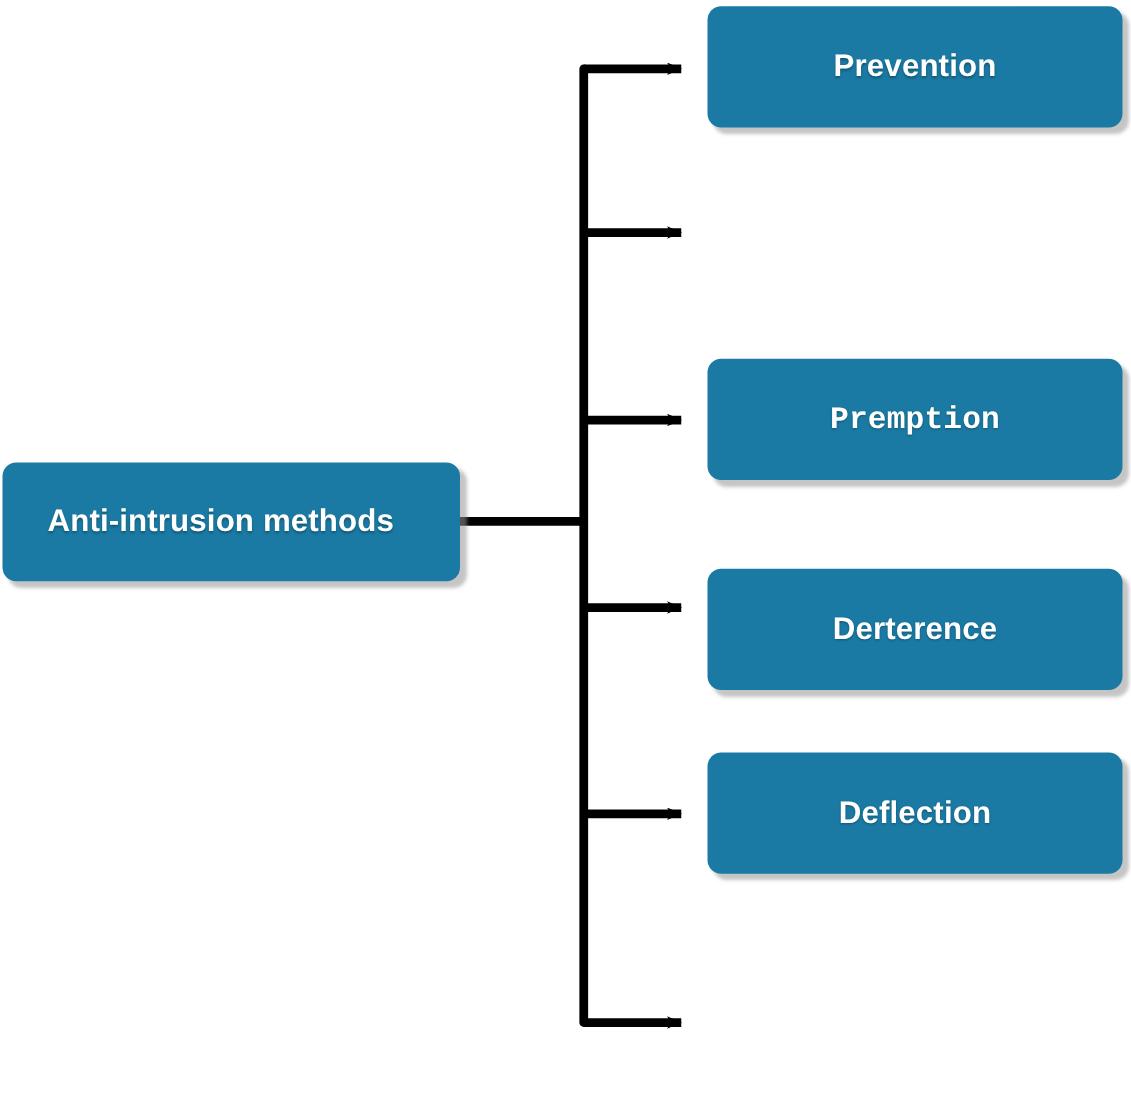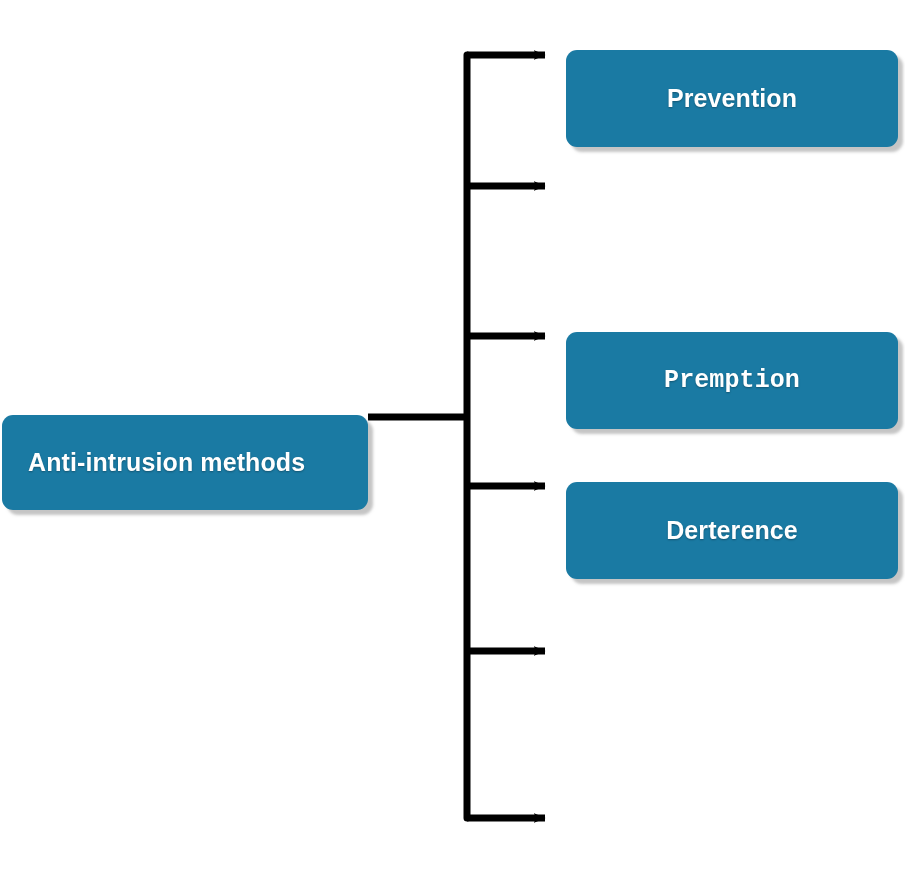--- a/index.html
+++ b/index.html
@@ -25,55 +25,54 @@
     pointer-events: none;
   }
   .node {
     position: absolute;
     box-sizing: border-box;
     background: #1A7AA3;
     border-radius: 11px;
     box-shadow: 5px 5px 3px rgba(150,150,150,0.55);
     display: flex;
     align-items: center;
-    margin-top: 45px;
   }
   .node-label {
     color: #ffffff;
     font-weight: bold;
     font-size: 25px;
     letter-spacing: 0.1px;
     text-shadow: 0 1px 2px rgba(0,0,0,0.30);
     white-space: nowrap;
   }
   
   .node-root {
     left: 2px;
     top: 370px;
     width: 366px;
     height: 95px;
   }
   .node-root .node-label {
-    padding-left: 26px;
+    padding-left: 36px;
     text-align: left;
   }
   
   .node-child {
     left: 566px;
     width: 332px;
     height: 97px;
     justify-content: center;
   }
   .node-child .node-label {
     text-align: center;
   }
   .node-c0 { top: 5px; }
   .node-c1 { top: 137px; }
   .node-c2 { top: 287px; font-family: Liberation Mono, monospace; }
-  .node-c3 { top: 437px; }
+  .node-c3 { top: 455px; }
   .node-c4 { top: 602px; }
   .node-c5 { top: 769px; }
 </style>
 </head>
 <body>
 
 <div id="diagram-canvas">
 
   <svg class="connector-layer" viewBox="0 0 905 874" width="905" height="874" xmlns="http://www.w3.org/2000/svg">
     <defs>
@@ -104,15 +103,18 @@
 
 
   <div class="node node-child node-c2">
     <span class="node-label">Premption</span>
   </div>
 
   <div class="node node-child node-c3">
     <span class="node-label">Derterence</span>
   </div>
 
+  <div class="node node-child node-c4">
+    <span class="node-label">Deflection</span>
+  </div>
 
 
 </div>
 
 </body></html>

